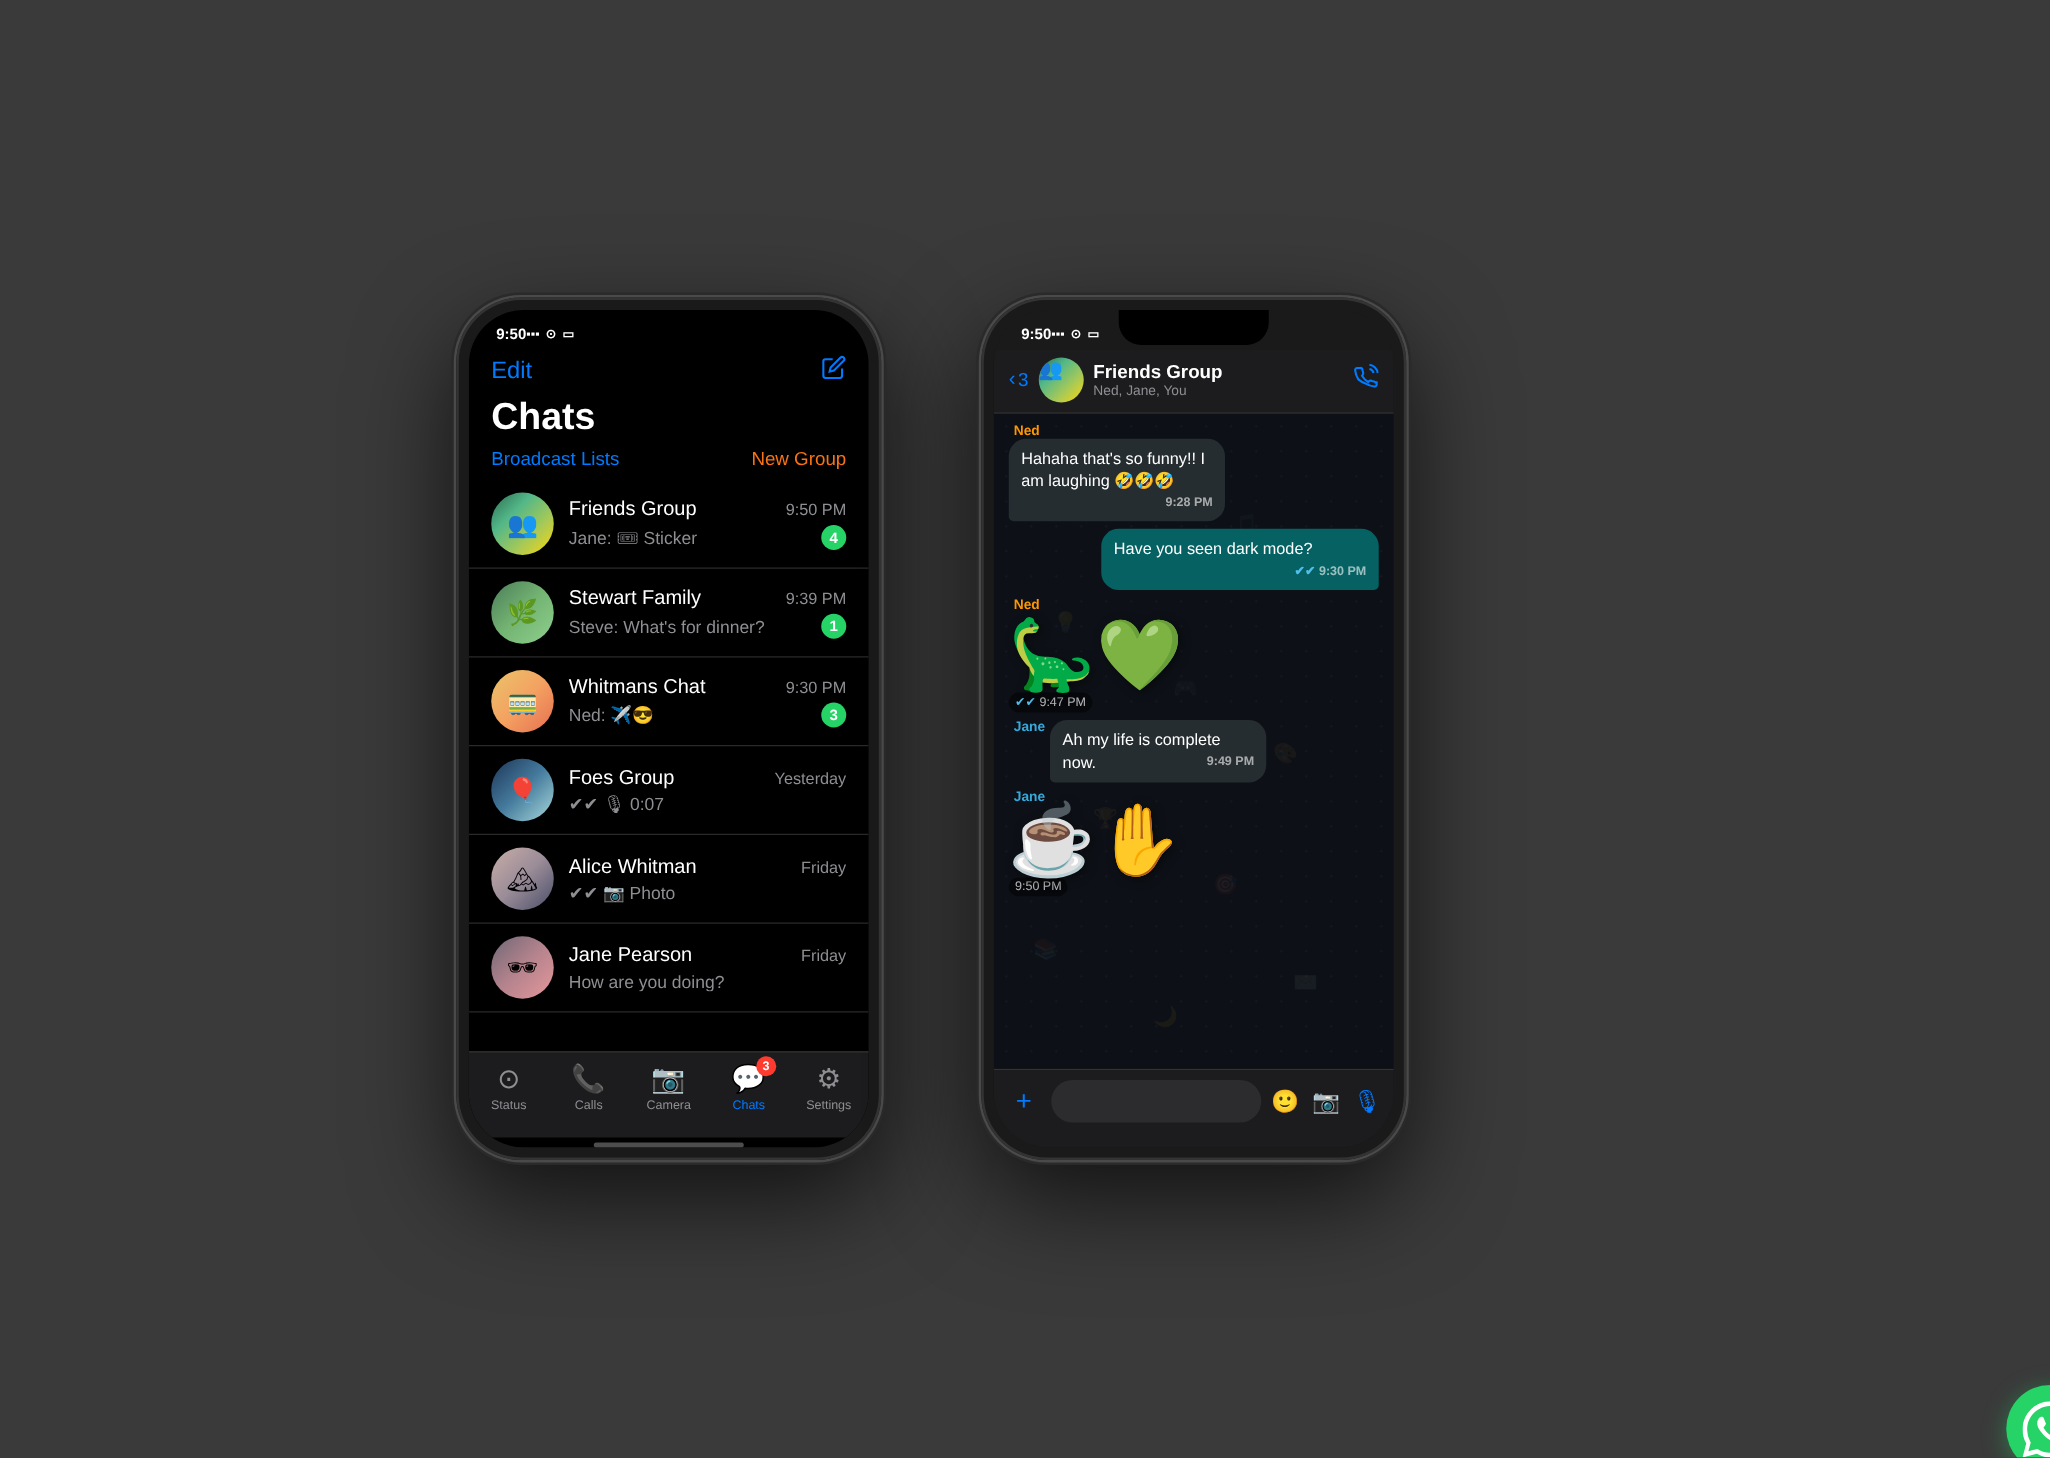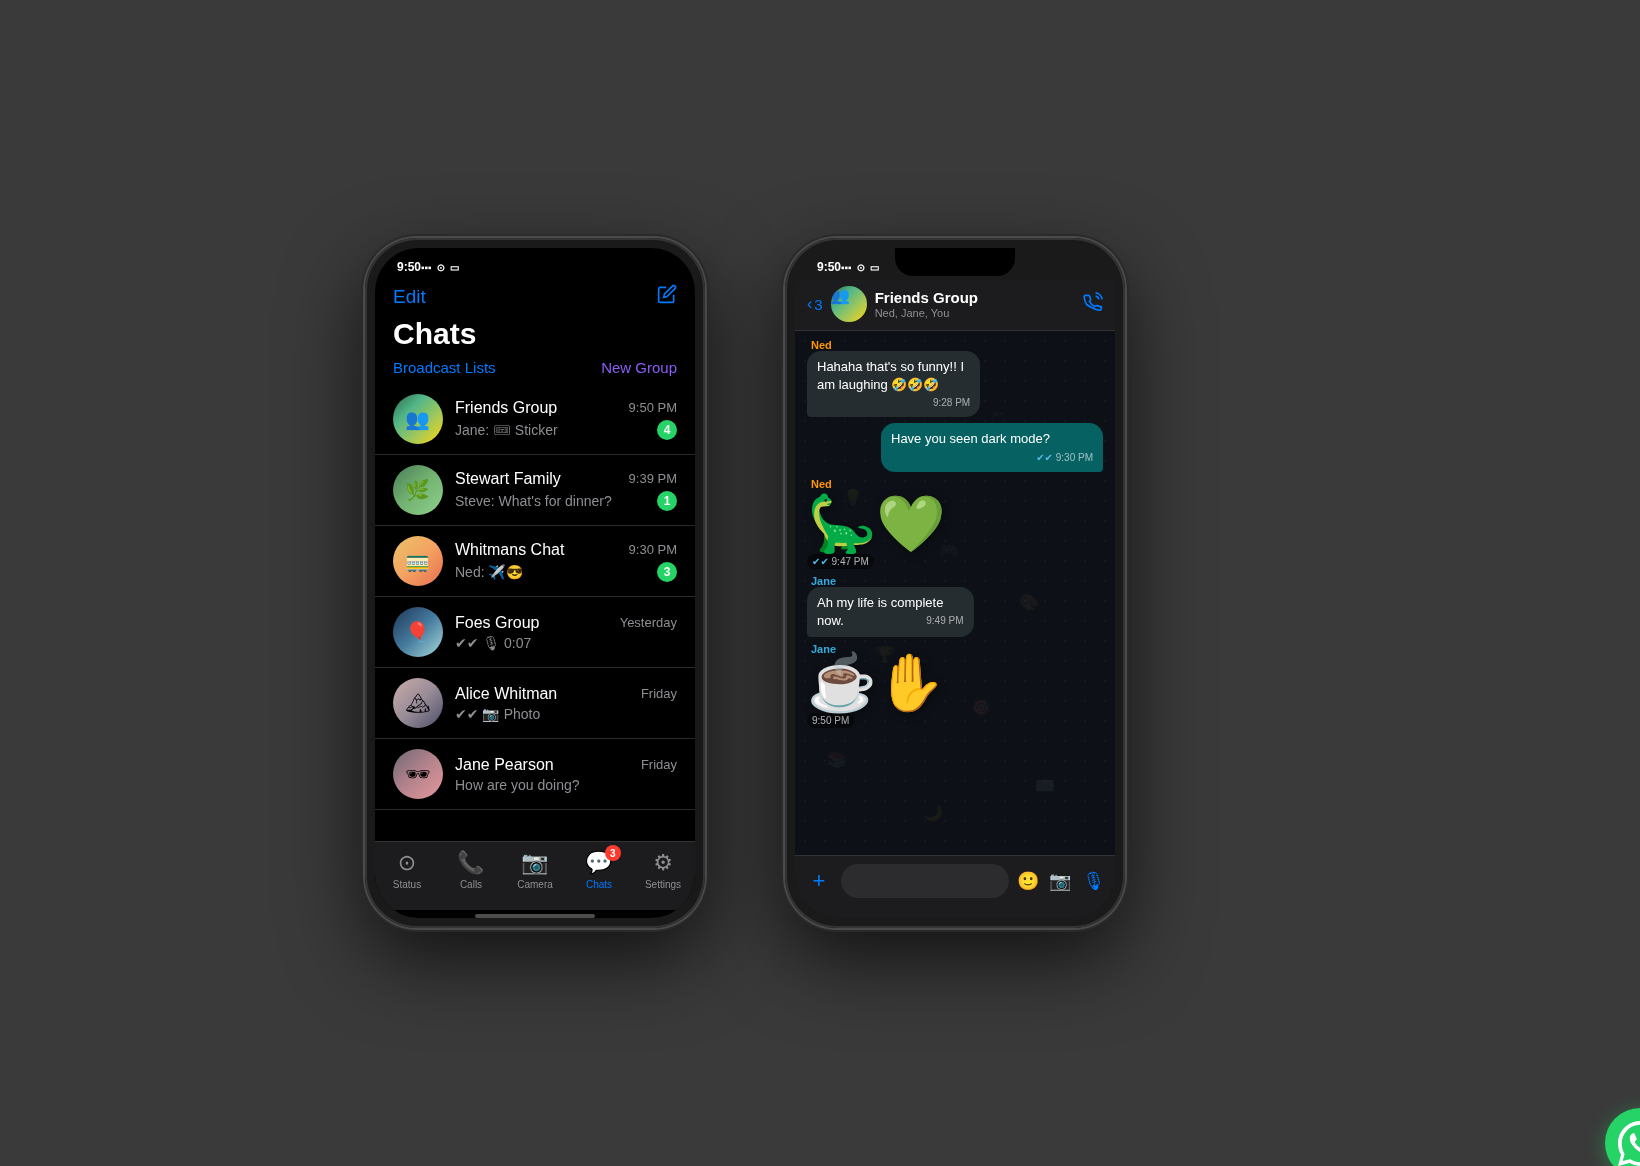--- a/index.html
+++ b/index.html
@@ -130,21 +130,21 @@
       align-items: center;
       gap: 16px;
     }
 
     .broadcast-link {
       color: #007aff;
       font-size: 15px;
     }
 
     .new-group-link {
-      color: #8b5cf6;
+      color: #f97316;
       font-size: 15px;
     }
 
     .chat-list {
       flex: 1;
       overflow: hidden;
     }
 
     .chat-item {
       display: flex;
@@ -403,20 +403,21 @@
       align-self: flex-end;
       border-bottom-right-radius: 4px;
     }
 
     .bubble-time {
       font-size: 10px;
       color: rgba(255,255,255,0.6);
       float: right;
       margin-left: 8px;
       margin-top: 2px;
+      font-weight: bold;
     }
 
     .tick {
       color: #53bdeb;
       font-size: 10px;
     }
 
     .sticker-time {
       font-size: 10px;
       color: rgba(255,255,255,0.7);
@@ -763,21 +764,21 @@
             <div class="msg-row msg-row-left">
       <div style="display:flex;flex-direction:column;">
 
         <div style="display:flex;flex-direction:column;align-items:flex-start;">
           <div style="font-size:56px;line-height:1;filter:drop-shadow(2px 2px 4px rgba(0,0,0,0.5))">🦕💚</div>
           <span class="sticker-time"><span class="tick">✔✔</span> 9:47 PM</span>
         </div>
       </div>
     </div>
             <div class="msg-row msg-row-left">
-      <div style="display:flex;flex-direction:column;max-width:78%">
+      <div style="display:flex;flex-direction:row;max-width:78%">
         <div class="sender-label sender-jane">Jane</div>
         <div class="bubble bubble-incoming">
           <span>Ah my life is complete now.</span>
           <span class="bubble-time">9:49 PM</span>
         </div>
       </div>
     </div>
             <div class="msg-row msg-row-left">
       <div style="display:flex;flex-direction:column;">
         <div class="sender-label sender-jane">Jane</div>

